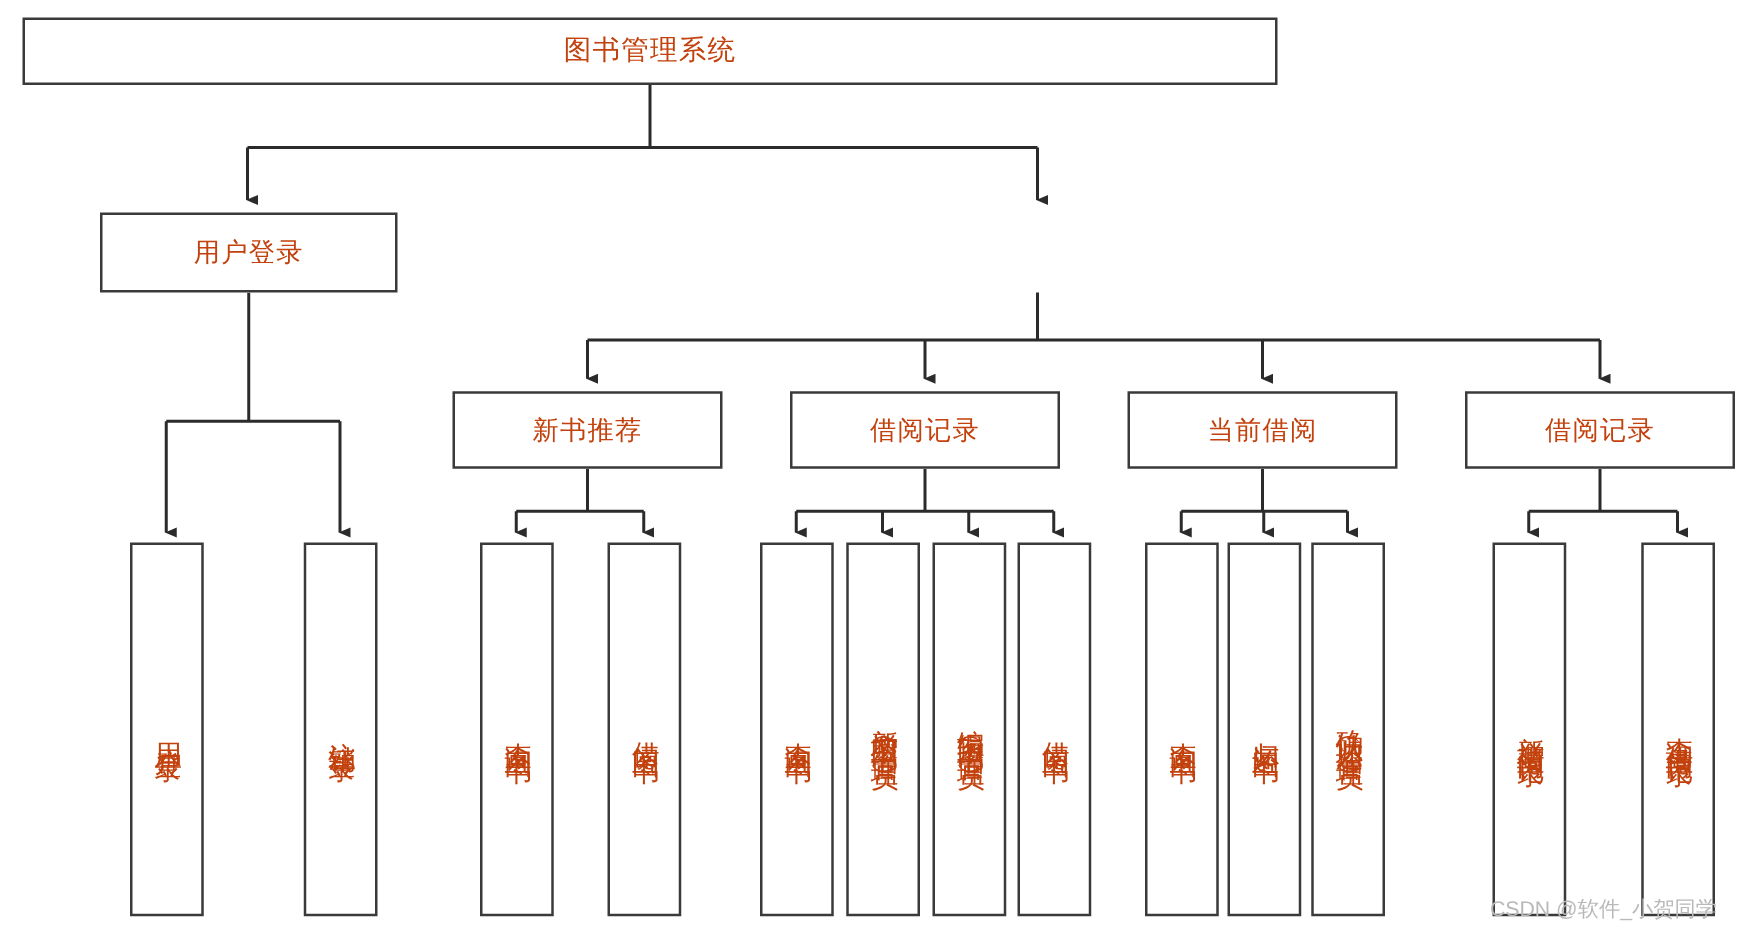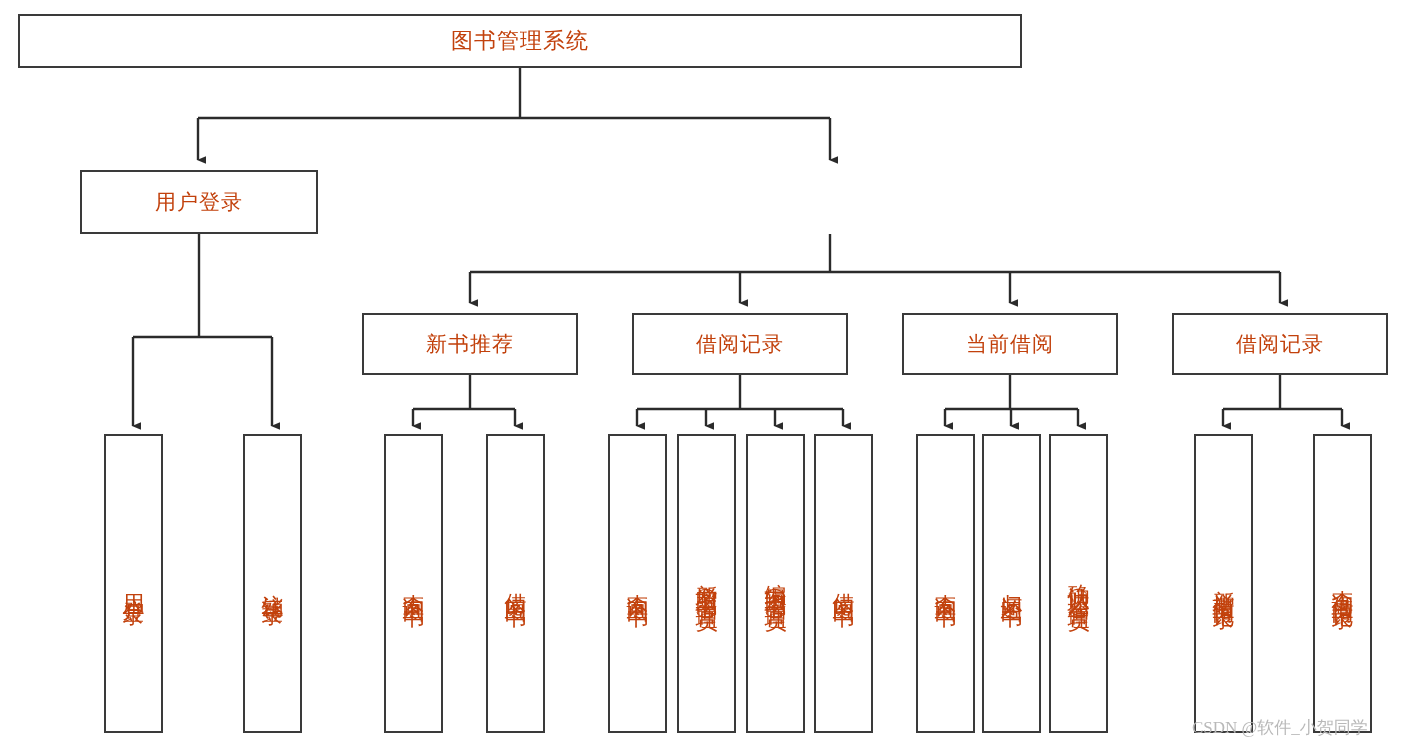--- a/index.html
+++ b/index.html
@@ -61,21 +61,21 @@
     letter-spacing: 4px;
   }
   .watermark {
     position: absolute;
     left: 1192px;
     top: 716px;
     font-size: 17px;
     color: #b9b9b9;
     white-space: nowrap;
     z-index: 3;
-    font-family: Liberation Serif, serif;
+    font-family: Liberation Sans, sans-serif;
   }
 </style>
 </head>
 <body>
 
 <div id="canvas">
 
   <svg id="connectors" viewBox="0 0 1405 747">
     <defs>
       <marker id="arrow" markerWidth="10" markerHeight="10" refX="4.2" refY="8.4" orient="auto" markerUnits="userSpaceOnUse">

